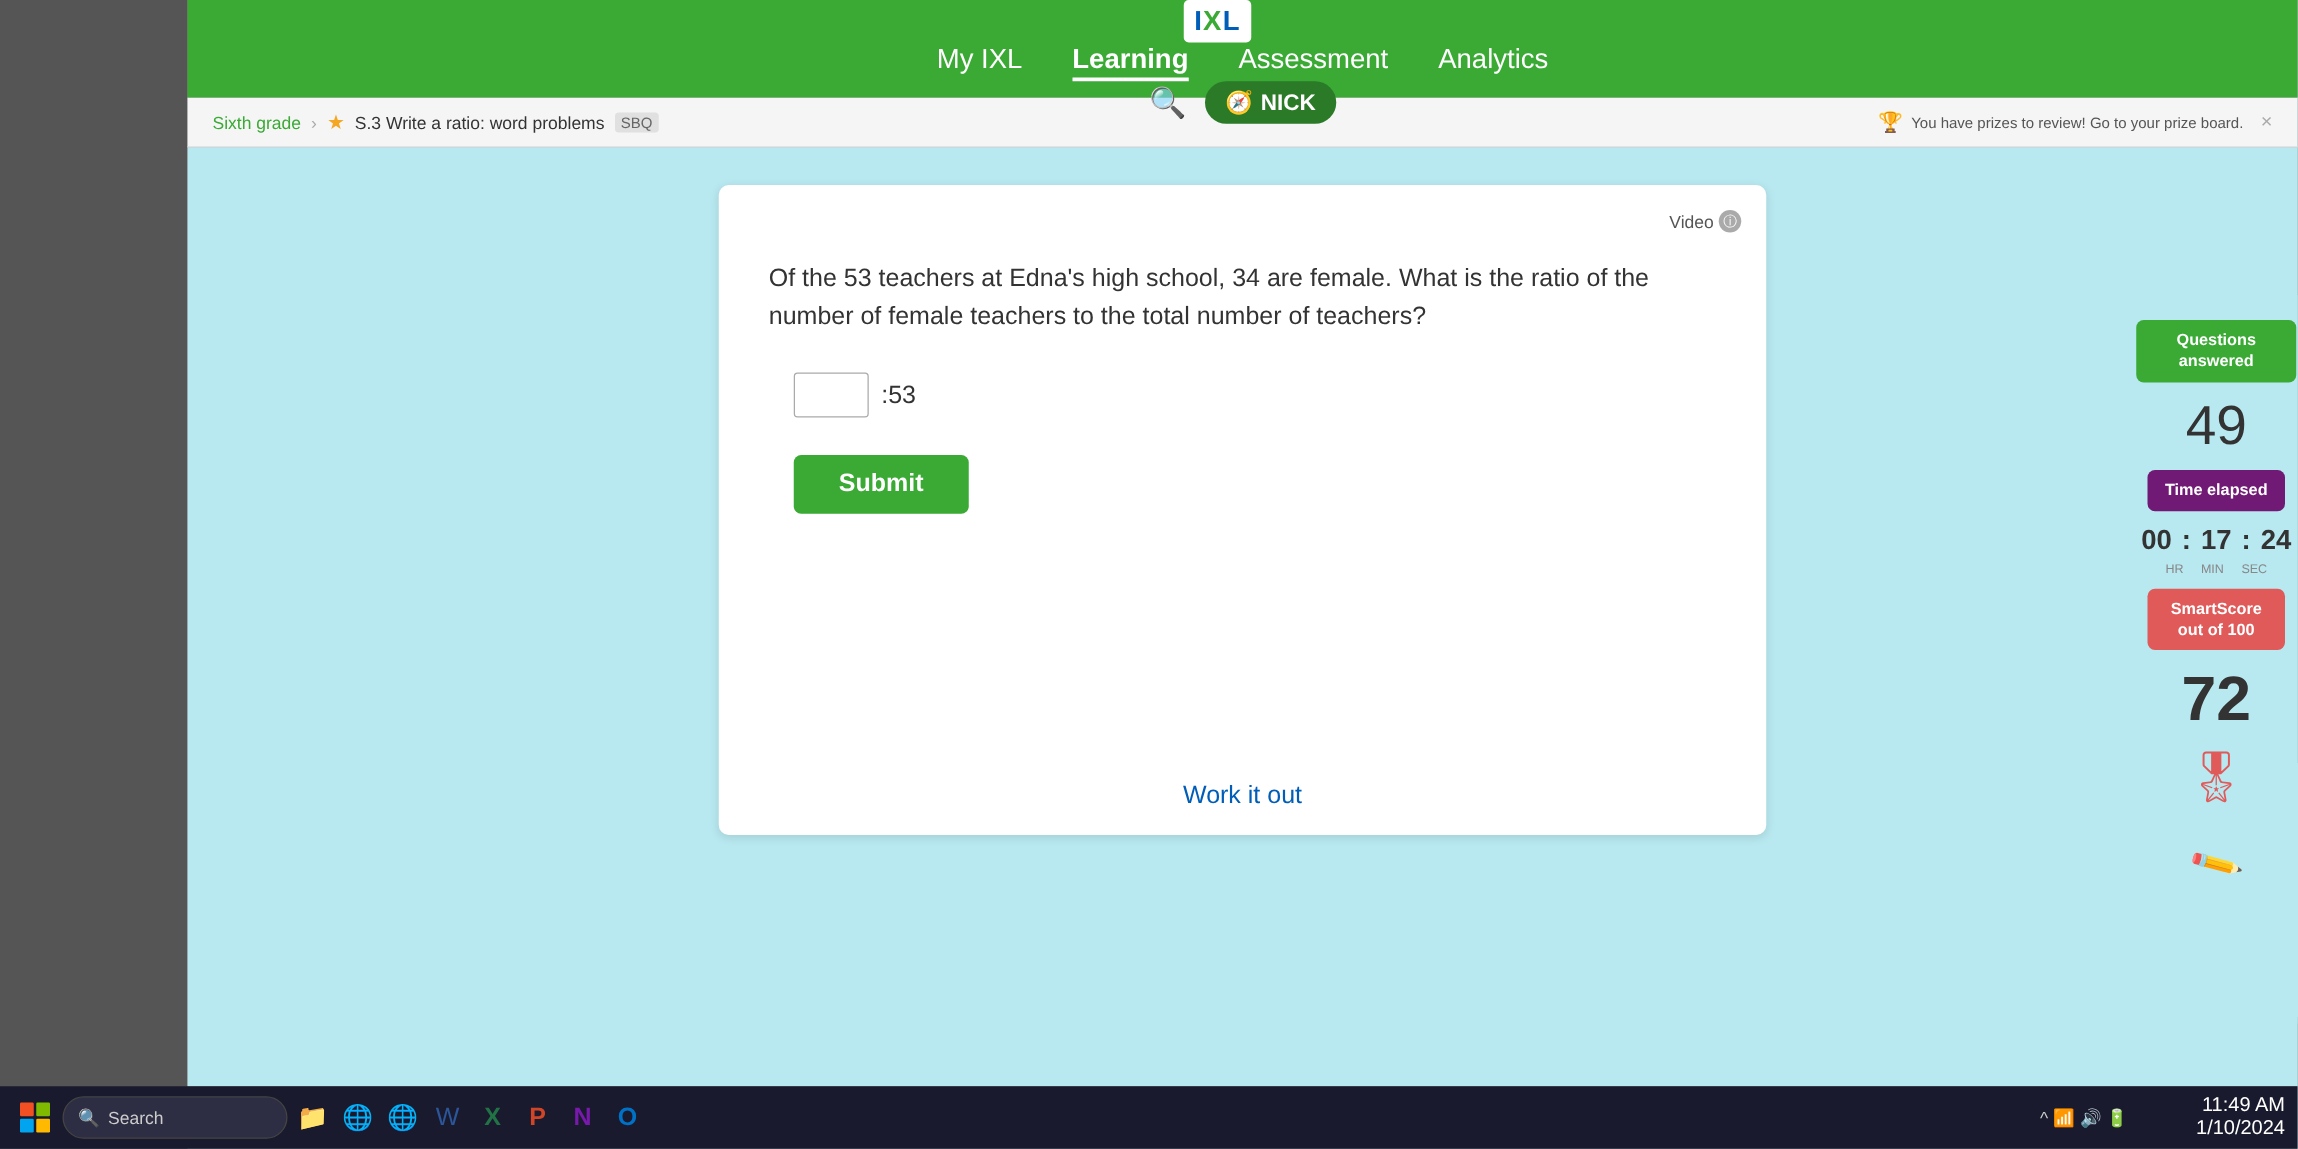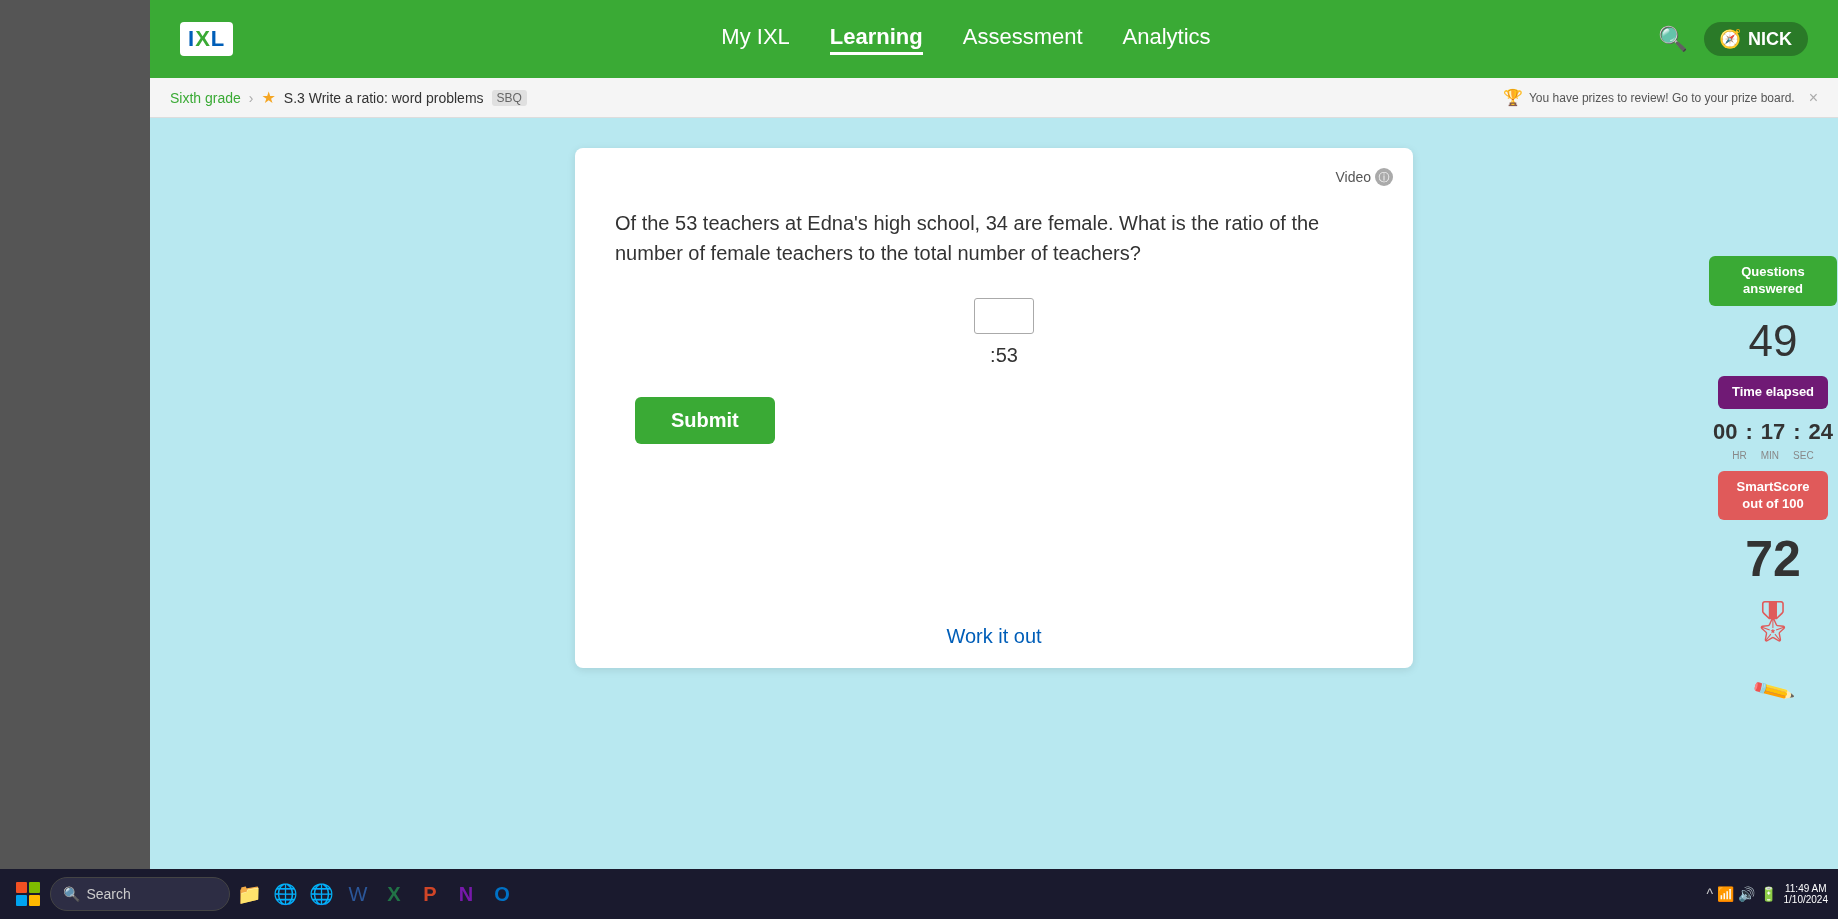--- a/index.html
+++ b/index.html
@@ -8,20 +8,21 @@
     
     .header {
       position: absolute;
       top: 0; left: 150px; right: 0;
       height: 78px;
       background: #3aaa35;
       display: flex;
       align-items: center;
       padding: 0 30px;
       z-index: 10;
+      flex-direction: column;
     }
     .logo-box {
       background: white;
       border-radius: 4px;
       padding: 4px 8px;
       margin-right: 40px;
       font-size: 22px;
       font-weight: bold;
       color: #3aaa35;
       letter-spacing: 1px;
@@ -154,21 +155,20 @@
       line-height: 1.5;
       margin-bottom: 30px;
       margin-top: 30px;
     }
     .answer-row {
       display: flex;
       align-items: center;
       gap: 10px;
       margin-bottom: 30px;
       margin-left: 20px;
-      flex-direction: column;
     }
     .answer-input {
       width: 60px;
       height: 36px;
       border: 1.5px solid #aaa;
       border-radius: 3px;
       font-size: 18px;
       text-align: center;
       outline: none;
     }
@@ -348,22 +348,23 @@
       border-radius: 4px;
     }
     .taskbar-right {
       margin-left: auto;
       display: flex;
       align-items: center;
       gap: 6px;
     }
     .taskbar-time {
       color: white;
-      font-size: 10px;
-      text-align: center;
+      font-size: 16px;
+      text-align: right;
+      margin-left: 48px;
     }
     .taskbar-sys-icons {
       display: flex;
       align-items: center;
       gap: 4px;
     }
     .sys-icon { color: #ccc; font-size: 14px; cursor: pointer; }
   </style>
 </head>
 <body>

